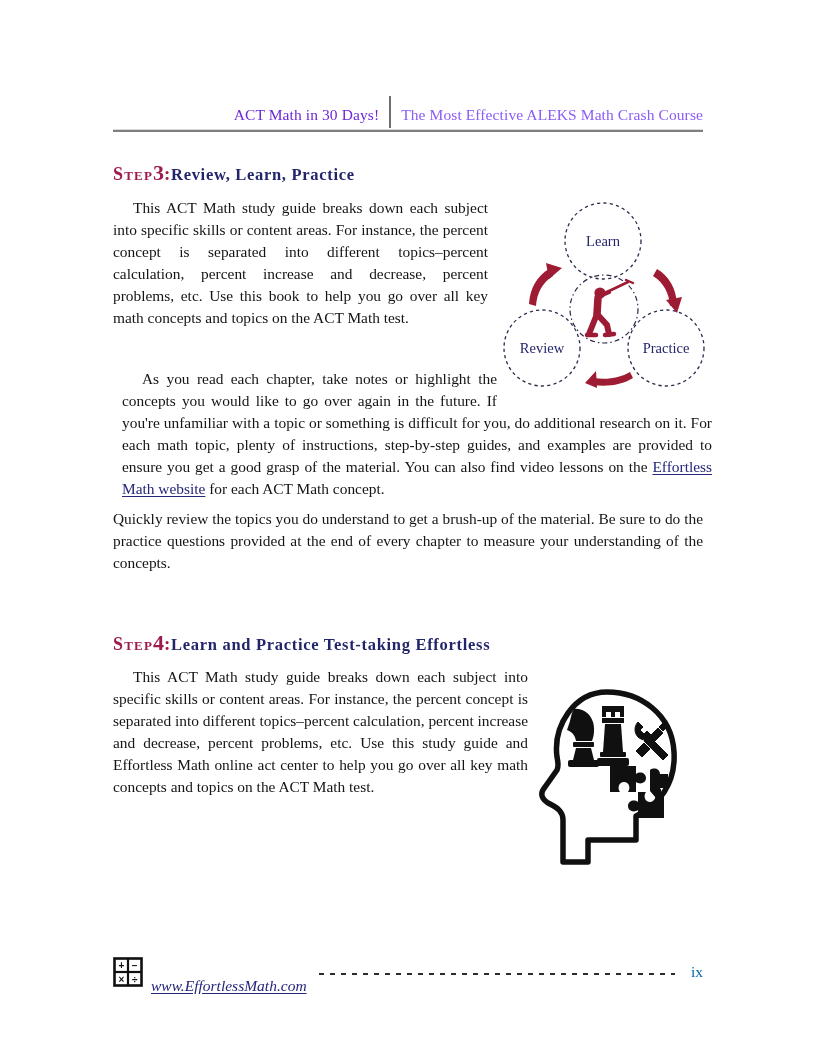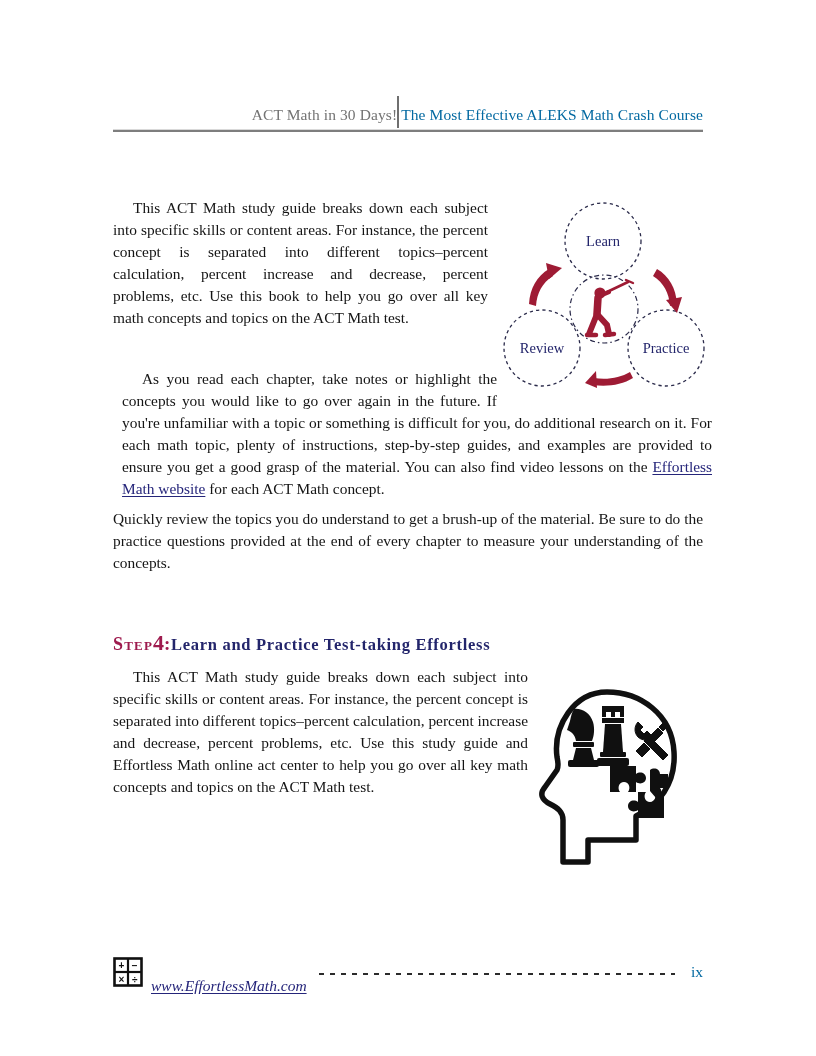--- a/index.html
+++ b/index.html
@@ -34,36 +34,36 @@
   .header-inner {
     display: flex;
     align-items: flex-end;
     justify-content: flex-end;
     height: 28px;
     width: 100%;
   }
   .header-left {
     font-size: 15.5px;
     letter-spacing: 0.1px;
-    padding-right: 0;
+    padding-right: 10px;
     white-space: nowrap;
-    color: #737373;
+    color: #6d28d9;
   }
   .header-divider {
     width: 2px;
     align-self: stretch;
     background: #6f6f6f;
     margin-bottom: -4px;
   }
   .header-right {
     font-size: 15.5px;
     letter-spacing: 0.1px;
-    padding-left: 2px;
+    padding-left: 10px;
     white-space: nowrap;
-    color: #0369a1;
+    color: #8b5cf6;
   }
   .header-rule {
     position: absolute;
     left: 0;
     top: 33px;
     width: 590px;
     height: 3px;
     background: linear-gradient(to bottom, #d9d9d9 0 1px, #7e7e7e 1px 3px);
   }
 
@@ -197,20 +197,23 @@
 
   <div class="header">
     <div class="header-inner">
       <div class="header-left">ACT Math in 30 Days!</div>
       <div class="header-divider"></div>
       <div class="header-right">The Most Effective ALEKS Math Crash Course</div>
     </div>
     <div class="header-rule"></div>
   </div>
 
+  <div class="step-heading" id="step3-heading">
+    <span class="step-word">Step</span><span class="step-num">3</span><span class="step-colon">:</span><span class="step-title">Review, Learn, Practice</span>
+  </div>
 
   <div class="para indent" id="p1">
     <span>This ACT Math study guide breaks down each subject into specific skills or content areas. For instance, the percent concept is separated into different topics–percent calculation, percent increase and decrease, percent problems, etc. Use this book to help you go over all key math concepts and topics on the ACT Math test.</span>
   </div>
 
   <div id="cycle-diagram">
     <svg viewBox="0 0 212 192" width="212" height="192" xmlns="http://www.w3.org/2000/svg">
 
       <g>
         <circle cx="106" cy="45" r="38" fill="none" stroke="#2a2a4a" stroke-width="1.3" stroke-dasharray="3.2 3.2"></circle>

